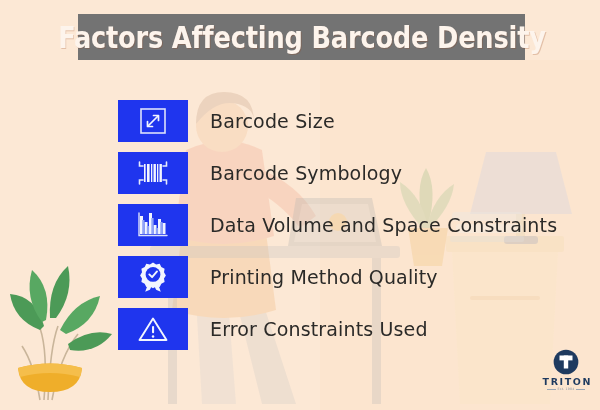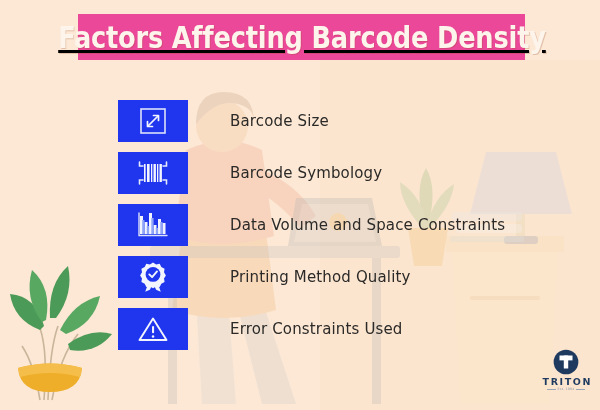--- a/index.html
+++ b/index.html
@@ -30,26 +30,25 @@
     pointer-events: none;
   }
 
   
   .title-banner {
     position: absolute;
     left: 78px;
     top: 14px;
     width: 447px;
     height: 46px;
-    background: #ec4899;
+    background: #737373;
     display: flex;
     align-items: center;
     justify-content: center;
     box-sizing: border-box;
-    text-decoration: underline;
   }
   .title-text {
     font-family: "Liberation Sans Narrow", "DejaVu Sans Condensed", "Liberation Sans", sans-serif;
     font-weight: bold;
     font-size: 31px;
     line-height: 1;
     letter-spacing: -0.2px;
     color: #FDF4EC;
     white-space: nowrap;
     transform: scaleX(0.92);
@@ -77,23 +76,23 @@
     background: #1F35EE;
     flex: 0 0 70px;
     display: flex;
     align-items: center;
     justify-content: center;
   }
   .icon-box svg {
     display: block;
   }
   .factor-label {
-    margin-left: 42px;
+    margin-left: 22px;
     font-family: "DejaVu Sans", "Liberation Sans", sans-serif;
-    font-size: 15px;
+    font-size: 19px;
     color: #2B2A28;
     letter-spacing: 0.15px;
     white-space: nowrap;
   }
 
   
   .logo {
     position: absolute;
     left: 540px;
     top: 349px;

